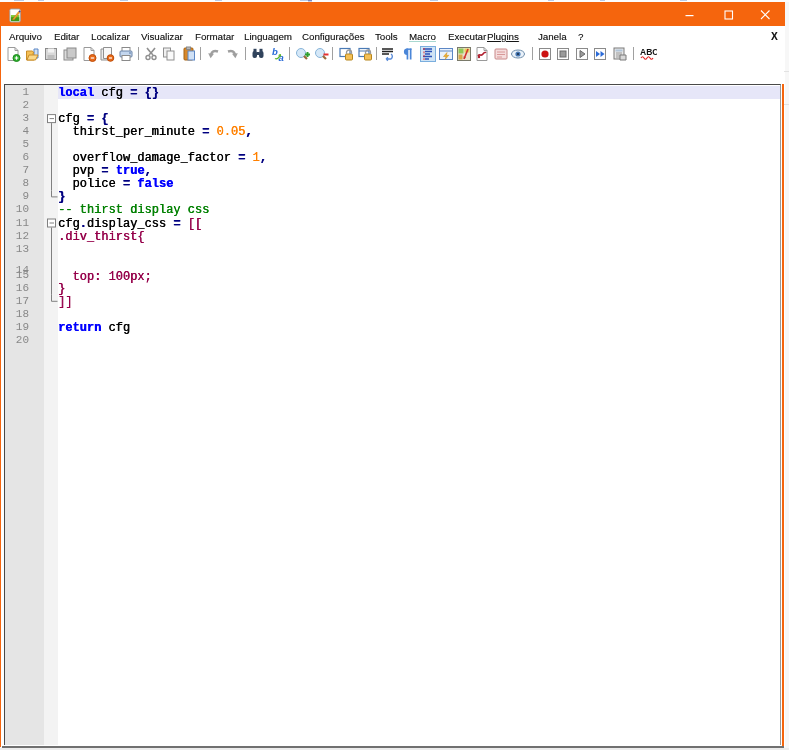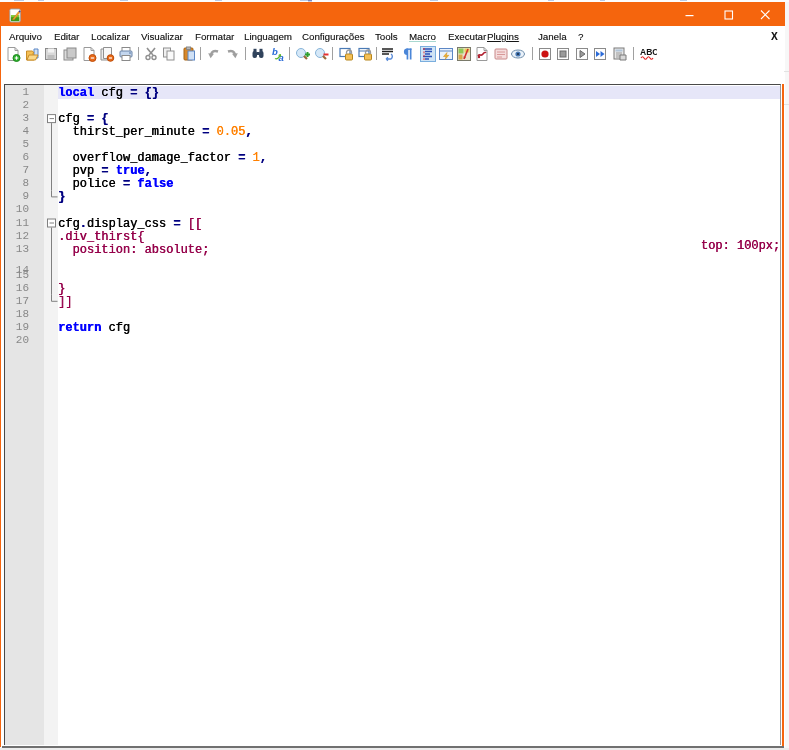--- a/index.html
+++ b/index.html
@@ -308,24 +308,24 @@
       </div>
     <div id="code">
         <div class="cl" style="top: 1px;">​<span class="k">local</span> cfg <span class="o">=</span> <span class="o">{}</span></div>
         <div class="cl" style="top: 14.05px;">​</div>
         <div class="cl" style="top: 27.1px;">​cfg <span class="o">=</span> <span class="o">{</span></div>
         <div class="cl" style="top: 40.15px;">​  thirst_per_minute <span class="o">=</span> <span class="n">0.05</span><span class="o">,</span></div>
         <div class="cl" style="top: 66.25px;">​  overflow_damage_factor <span class="o">=</span> <span class="n">1</span><span class="o">,</span></div>
         <div class="cl" style="top: 79.3px;">​  pvp <span class="o">=</span> <span class="k">true</span><span class="o">,</span></div>
         <div class="cl" style="top: 92.35px;">​  police <span class="o">=</span> <span class="k">false</span></div>
         <div class="cl" style="top: 105.4px;">​<span class="o">}</span></div>
+        <div class="cl" style="top: 118.45px;">​<span class="c">-- thirst display css</span></div>
         <div class="cl" style="top: 131.5px;">​cfg<span class="o">.</span>display_css <span class="o">=</span> <span class="s">[[</span></div>
         <div class="cl" style="top: 144.55px;">​<span class="s">.div_thirst{</span></div>
-        <div class="cl" style="top: 157.6px;">​<span class="s">  position: absolute;</span></div>
-        <div class="cl" style="top: 154px; text-align: right;">​<span class="s">  top: 100px;</span></div>
+        <div class="cl" style="top: 185px;">​<span class="s">  top: 100px;</span></div>
         <div class="cl" style="top: 196.75px;">​<span class="s">}</span></div>
         <div class="cl" style="top: 209.8px;">​<span class="s">]]</span></div>
         <div class="cl" style="top: 222.85px;">​</div>
         <div class="cl" style="top: 235.9px;">​<span class="k">return</span> cfg</div>
         <div class="cl" style="top: 248.95px;">​</div>
       </div>
     <svg id="foldsvg" style="position:absolute;left:39.5px;top:0;" width="14" height="310">
         <rect x="2.5" y="29.6" width="8" height="8" fill="#fff" stroke="#808080"></rect>
         <line x1="4.5" y1="33.6" x2="9" y2="33.6" stroke="#808080"></line>
         <line x1="6.5" y1="38.1" x2="6.5" y2="105.4" stroke="#808080"></line>

